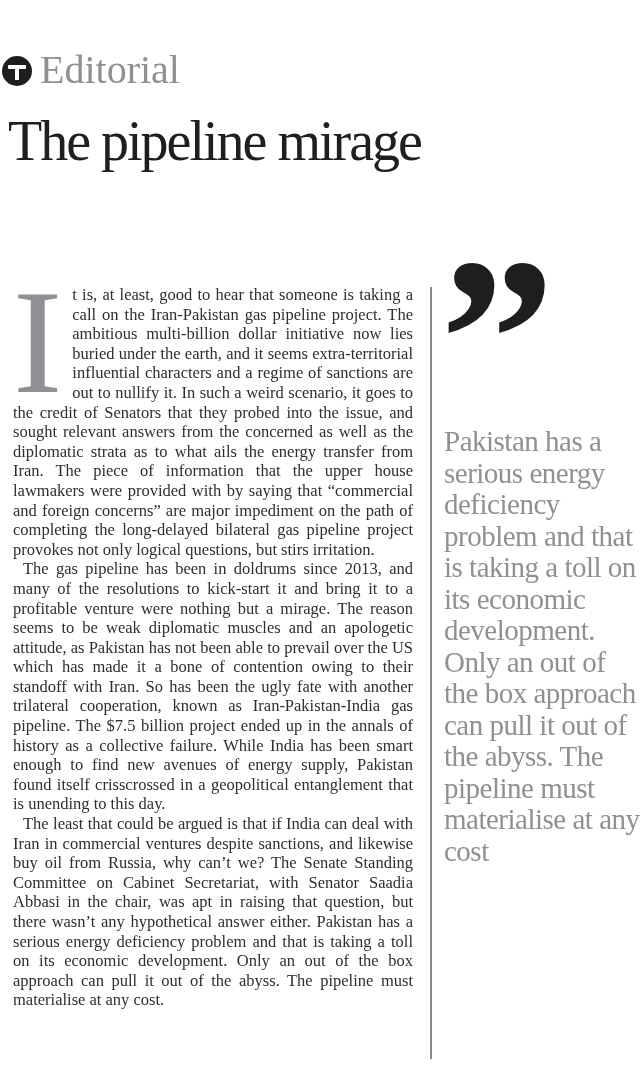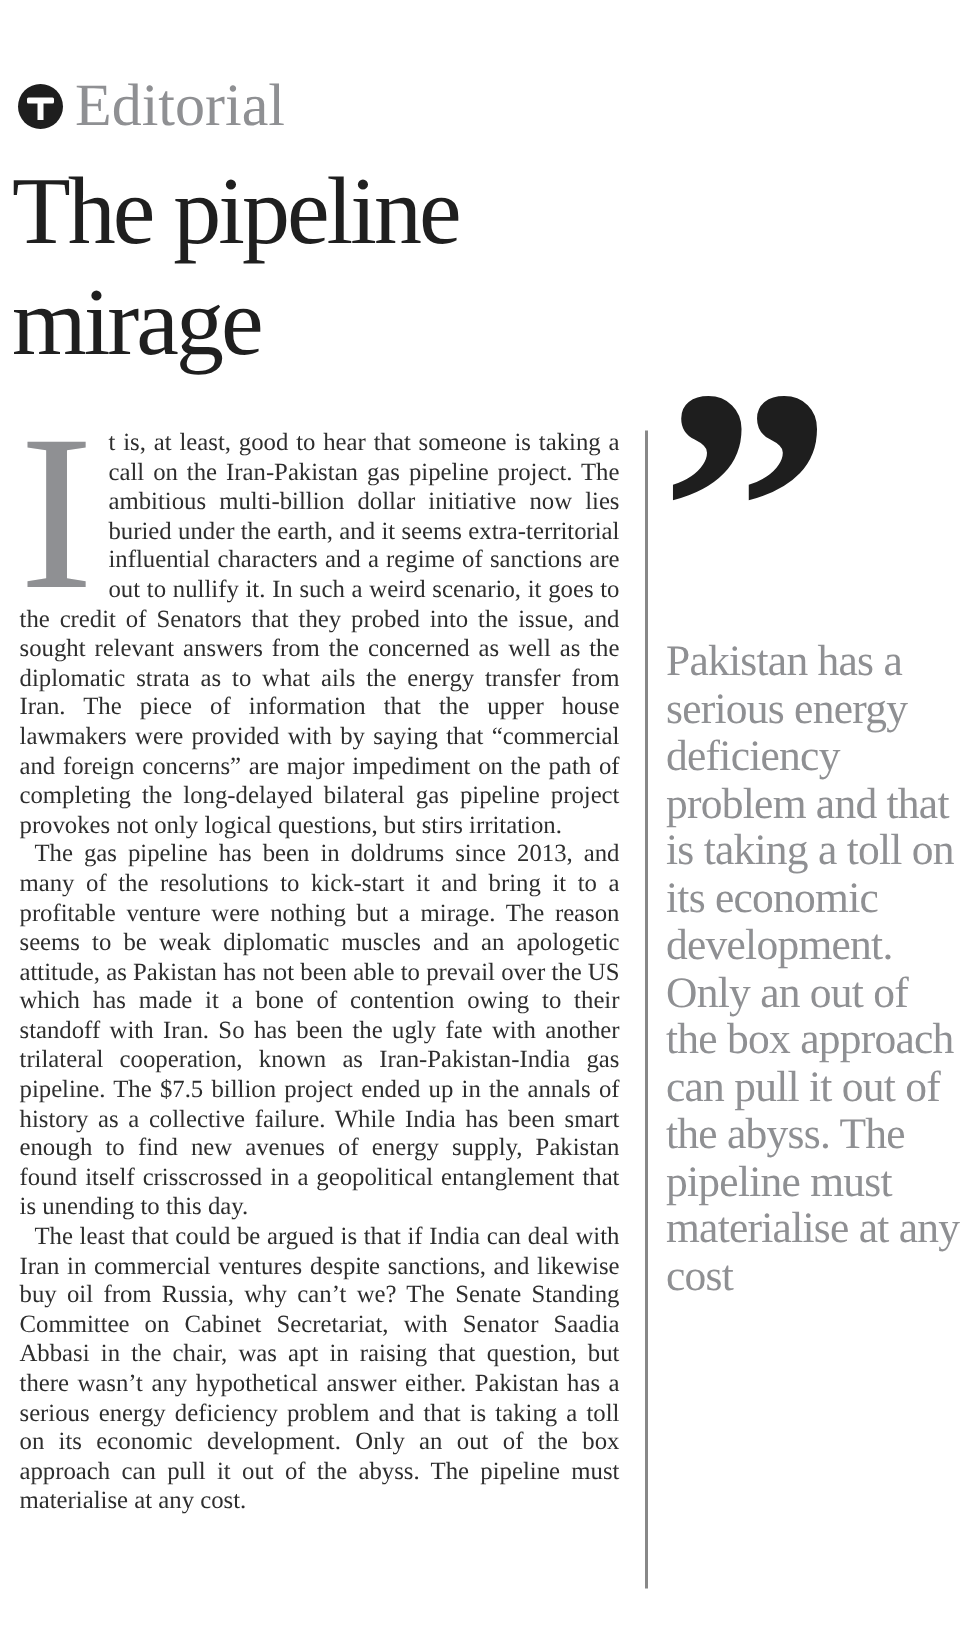--- a/index.html
+++ b/index.html
@@ -1,22 +1,22 @@
 <!DOCTYPE html>
 <html><head>
   <meta charset="utf-8">
   <style>
     html, body { margin: 0; padding: 0; background: #ffffff; }
     body { width: 641px; height: 1088px; position: relative; overflow: hidden; font-family: "DejaVu Serif", serif; color: #2a2a2a; }
-    .section-label { position: absolute; left: 12px; top: 44px; height: 50px; display: flex; align-items: center; }
+    .section-label { position: absolute; left: 2px; top: 44px; height: 50px; display: flex; align-items: center; }
     .logo { width: 30px; height: 30px; border-radius: 50%; background: #1e1e1e; position: relative; margin-right: 8px; margin-top: 4px; }
     .logo::before { content: ""; position: absolute; left: 6px; top: 9px; width: 18px; height: 4px; background: #fff; border-radius: 1px; }
     .logo::after { content: ""; position: absolute; left: 13px; top: 11px; width: 4px; height: 13px; background: #fff; }
     .section-text { font-family: "Liberation Serif", serif; font-size: 40px; color: #8f9093; letter-spacing: 0px; }
-    .headline { position: absolute; left: 8px; top: 104px; width: 470px; font-family: "Liberation Serif", serif; font-size: 64px; line-height: 74px; color: #1f1f1f; letter-spacing: -2px; margin: 0; font-weight: normal; }
+    .headline { position: absolute; left: 8px; top: 104px; width: 470px; font-family: "Liberation Serif", serif; font-size: 56px; line-height: 74px; color: #1f1f1f; letter-spacing: -2px; margin: 0; font-weight: normal; }
     .article { position: absolute; left: 13px; top: 285px; width: 400px; font-family: "Liberation Serif", serif; font-size: 16.5px; line-height: 19.6px; color: #2e2e2e; text-align: justify; }
     .article p { margin: 0; text-indent: 10px; }
     .article p.first { text-indent: 0; }
     .dropcap { float: left; font-family: "Liberation Serif", serif; font-size: 148px; line-height: 110px; color: #8f9093; margin: 2px 10px 0 0; height: 112px; }
     .divider { position: absolute; left: 430px; top: 287px; width: 1.5px; height: 772px; background: #888; }
     .quote-mark { position: absolute; left: 440px; top: 240px; font-family: "Liberation Serif", serif; font-size: 230px; font-weight: bold; color: #1e1e1e; line-height: 200px; }
     .pullquote { position: absolute; left: 444px; top: 426px; width: 200px; font-family: "Liberation Serif", serif; font-size: 29px; line-height: 31.5px; color: #8f9093; letter-spacing: -0.5px; }
   </style>
 </head>
 <body>

